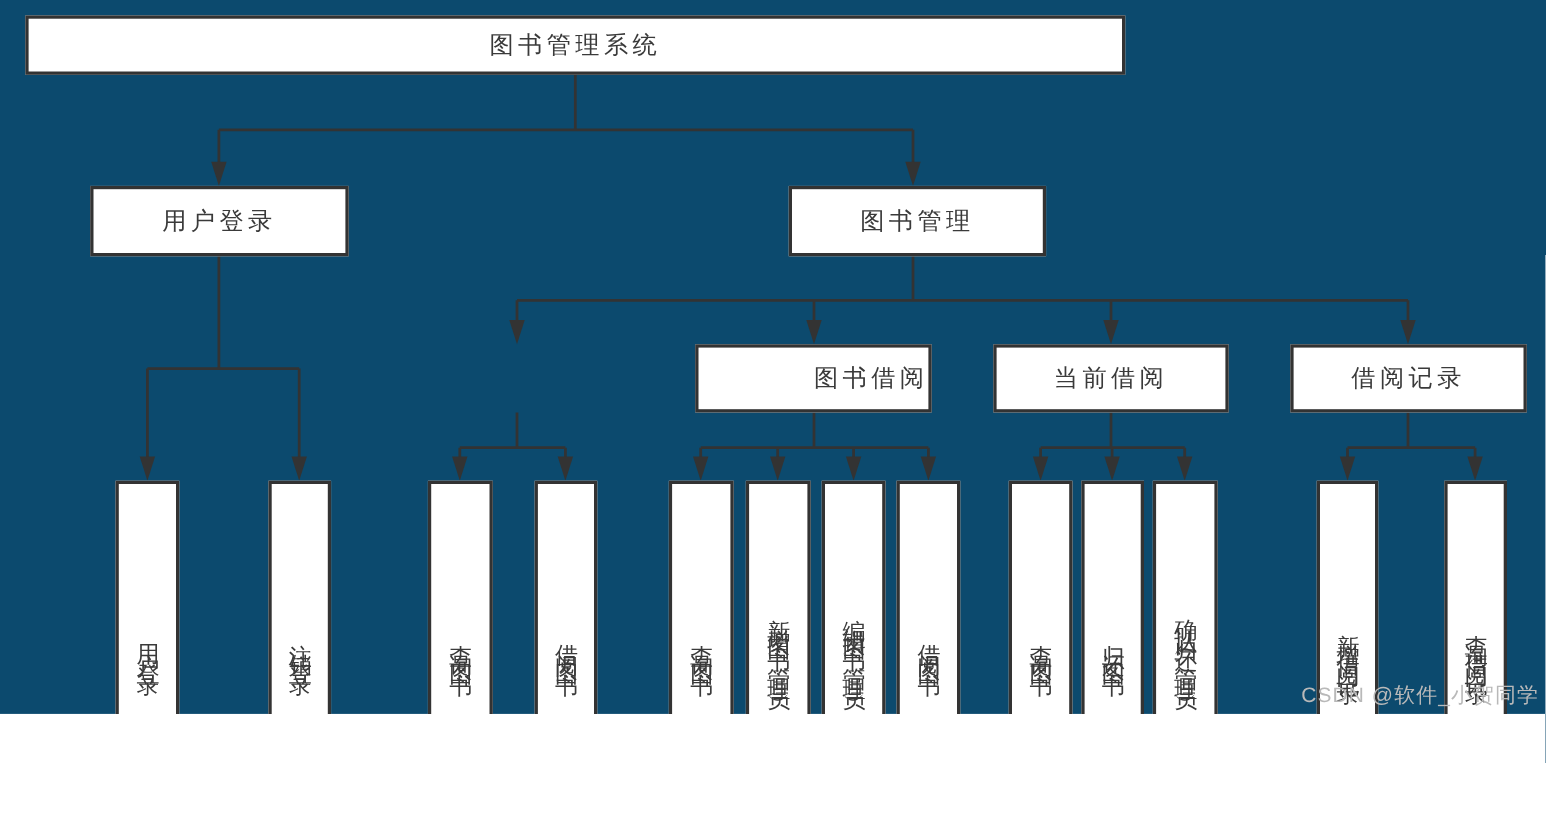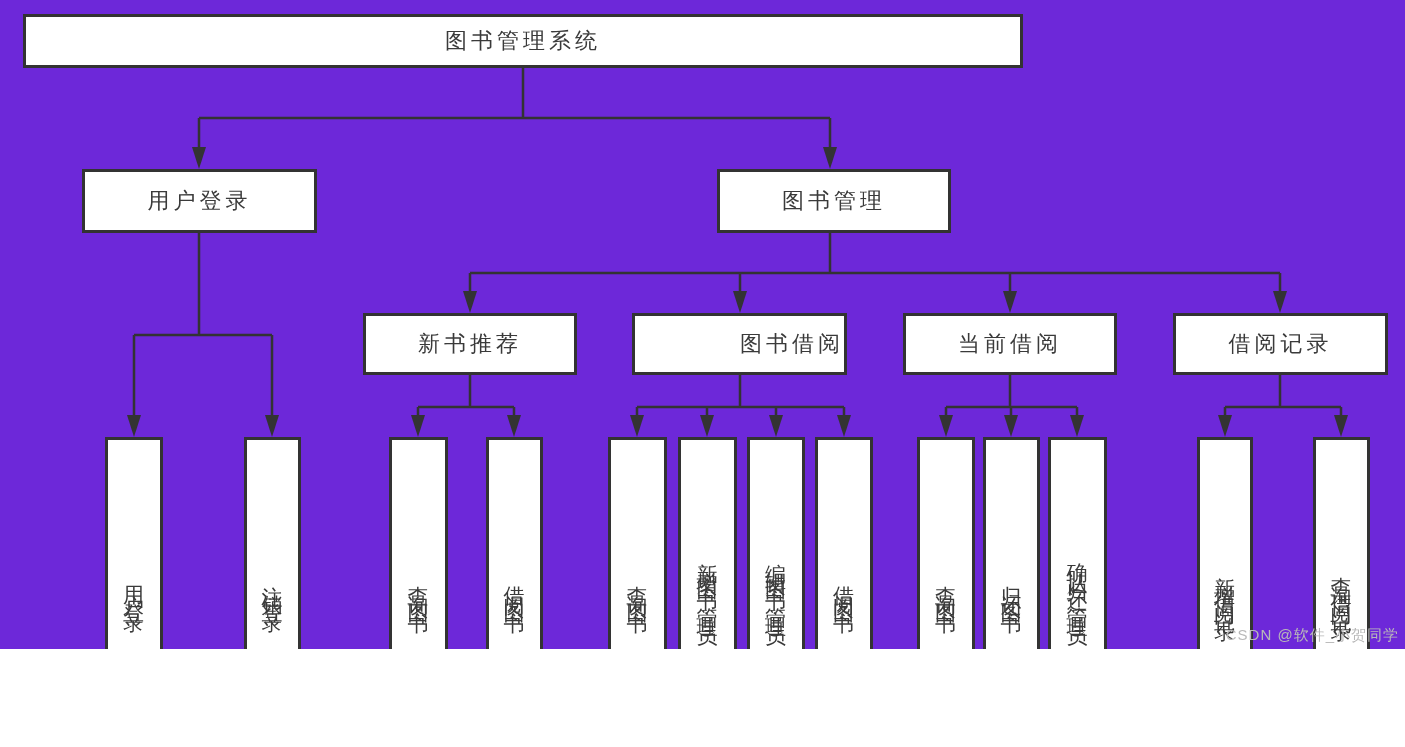--- a/index.html
+++ b/index.html
@@ -1,25 +1,25 @@
 <!DOCTYPE html>
 <html><head>
 <meta charset="utf-8">
 <style>
   html,body{margin:0;padding:0;background:#ffffff;}
   body{font-family:"Liberation Sans","DejaVu Sans",sans-serif;}
-  .canvas{position:relative;width:1405px;height:649px;background:#6d28d9;overflow:hidden;}
+  .canvas{position:relative;width:1405px;height:649px;background:#0c4a6e;overflow:hidden;}
   svg.wires{position:absolute;left:0;top:0;z-index:1;}
   .node{position:absolute;z-index:2;background:#ffffff;border:3px solid #333333;
         box-sizing:border-box;display:flex;align-items:center;justify-content:center;
         color:#3a3a3a;}
   .h-node .lbl{font-size:22px;letter-spacing:4px;white-space:nowrap;color:#3a3a3a;}
   .v-node .lbl{writing-mode:vertical-rl;text-orientation:mixed;font-size:21px;
                letter-spacing:9px;line-height:1;color:#3a3a3a;}
-  .watermark{position:absolute;z-index:3;right:6px;bottom:4px;font-size:15px;
+  .watermark{position:absolute;z-index:3;right:6px;bottom:4px;font-size:19px;
              color:#b9b9b9;letter-spacing:1px;white-space:nowrap;}
 </style>
 </head>
 <body>
 
 <div class="canvas">
 
   <svg class="wires" width="1405" height="747" viewBox="0 0 1405 747">
     <g stroke="#333333" stroke-width="2.5" fill="none">
 
@@ -64,23 +64,20 @@
     <span class="lbl">图书管理系统</span>
   </div>
 
   <div class="node h-node" style="left:82px;top:169px;width:235px;height:64px;">
     <span class="lbl">用户登录</span>
   </div>
   <div class="node h-node" style="left:717px;top:169px;width:234px;height:64px;">
     <span class="lbl">图书管理</span>
   </div>
 
-  <div class="node h-node" style="left:363px;top:313px;width:214px;height:62px;">
-    <span class="lbl">新书推荐</span>
-  </div>
   <div class="node h-node" style="left:632px;top:313px;width:215px;height:62px;justify-content:flex-end;">
     <span class="lbl">图书借阅</span>
   </div>
   <div class="node h-node" style="left:903px;top:313px;width:214px;height:62px;">
     <span class="lbl">当前借阅</span>
   </div>
   <div class="node h-node" style="left:1173px;top:313px;width:215px;height:62px;">
     <span class="lbl">借阅记录</span>
   </div>
 

